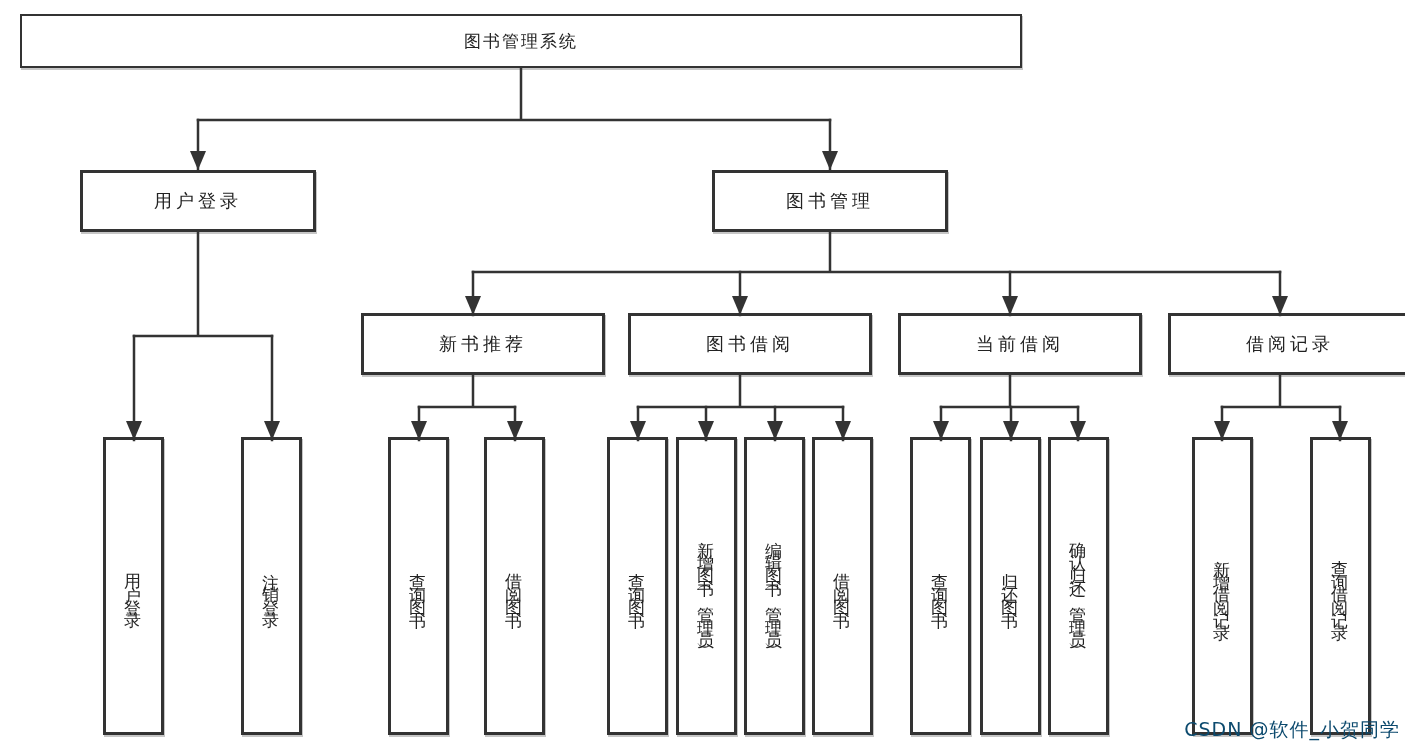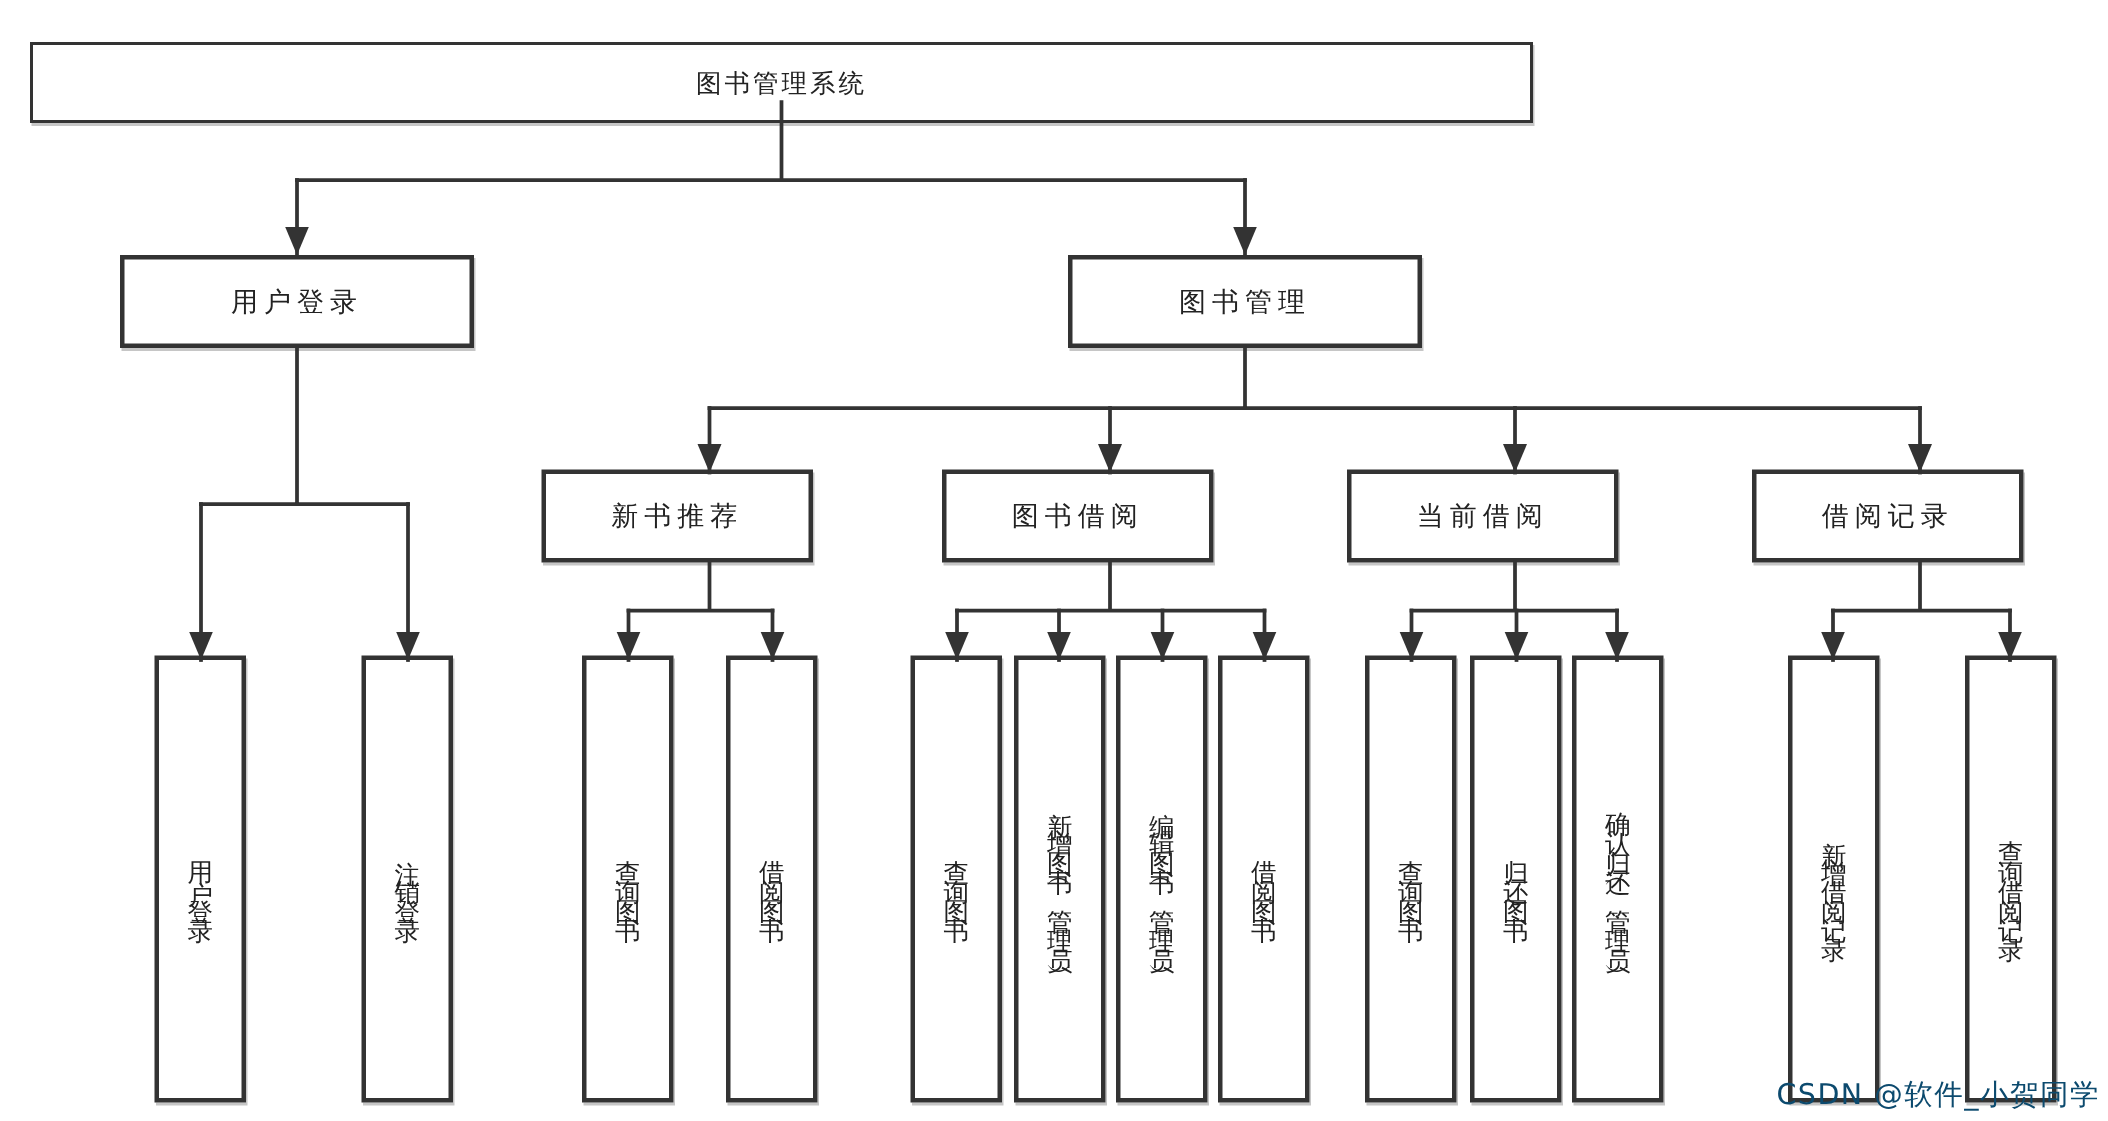--- a/index.html
+++ b/index.html
@@ -29,21 +29,21 @@
     font-size:18px;
     letter-spacing:4px;
     white-space:nowrap;
   }
   .node.root{
     border-width:2px;
     font-size:17px;
     letter-spacing:2px;
   }
   .node.branch{ width:236px; height:62px; }
-  .node.section{ width:181px; height:62px; }
+  .node.section{ width:244px; height:62px; }
   .node.leaf{
     width:61px; height:298px;
     writing-mode:vertical-rl;
     text-orientation:mixed;
     font-size:17px;
     letter-spacing:13px;
   }
   .watermark{
     position:absolute;
     right:5px; bottom:4px;
@@ -94,21 +94,21 @@
       <line x1="941" y1="407" x2="941" y2="440" marker-end="url(#ah)"></line>
       <line x1="1011" y1="407" x2="1011" y2="440" marker-end="url(#ah)"></line>
       <line x1="1078" y1="407" x2="1078" y2="440" marker-end="url(#ah)"></line>
 
       <path d="M1280,375 V407 M1222,407 H1340"></path>
       <line x1="1222" y1="407" x2="1222" y2="440" marker-end="url(#ah)"></line>
       <line x1="1340" y1="407" x2="1340" y2="440" marker-end="url(#ah)"></line>
     </g>
   </svg>
 
-  <div class="node root" style="left:20px;top:28px;width:1002px;height:54px;">图书管理系统</div>
+  <div class="node root" style="left:20px;top:14px;width:1002px;height:54px;">图书管理系统</div>
 
   <div class="node branch" style="left:80px;top:170px;">用户登录</div>
   <div class="node branch" style="left:712px;top:170px;text-align:right;">图书管理</div>
 
   <div class="node section" style="left:361px;top:313px;">新书推荐</div>
   <div class="node section" style="left:628px;top:313px;">图书借阅</div>
   <div class="node section" style="left:898px;top:313px;">当前借阅</div>
   <div class="node section" style="left:1168px;top:313px;">借阅记录</div>
 
   <div class="node leaf" style="left:103px;top:437px;">用户登录</div>

